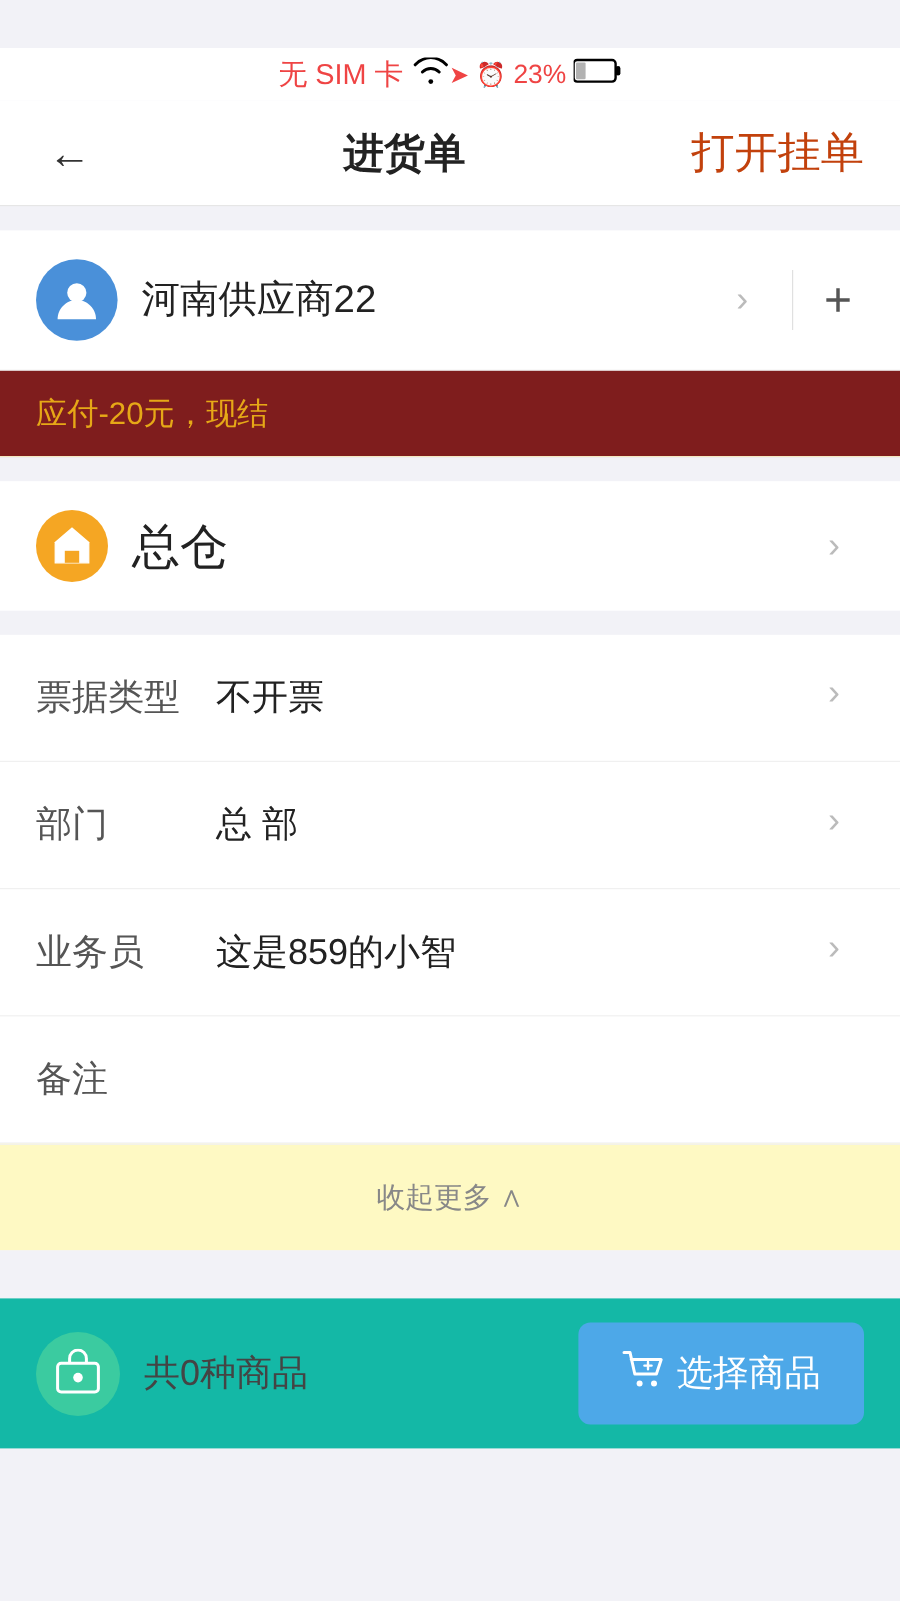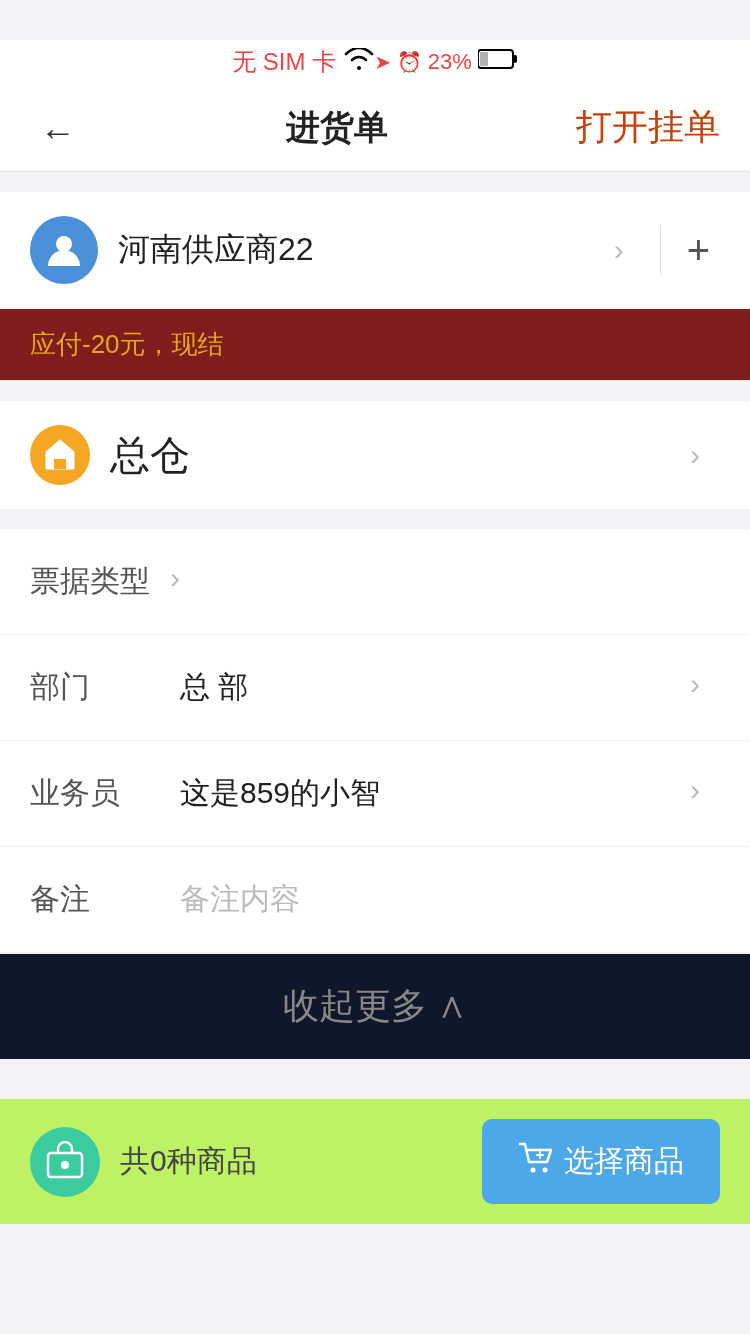--- a/index.html
+++ b/index.html
@@ -166,32 +166,32 @@
       font-size: 30px;
       color: #222;
       padding-left: 10px;
     }
     .form-value.placeholder {
       color: #bbb;
     }
 
     
     .collapse-bar {
-      background: #0f172a;
+      background: #fef9c3;
       text-align: center;
       padding: 28px 0;
       border-top: 1px solid #f0f0f0;
-      font-size: 36px;
+      font-size: 24px;
       color: #888;
       cursor: pointer;
     }
 
     
     .bottom-section {
-      background: #bef264;
+      background: #14b8a6;
       display: flex;
       align-items: center;
       padding: 20px 30px;
       margin-top: 20px;
     }
     .product-icon-wrap {
       width: 70px;
       height: 70px;
       border-radius: 50%;
       background: #2ec;
@@ -289,38 +289,38 @@
     <span class="chevron-right">›</span>
   </div>
 </div>
 
 <div class="section-gap"></div>
 
 <div class="form-section">
 
   <div class="form-row">
     <span class="form-label">票据类型</span>
+    <span class="form-value">不开票</span>
     <span class="chevron-right">›</span>
   </div>
 
   <div class="form-row">
     <span class="form-label">部门</span>
     <span class="form-value">总 部</span>
     <span class="chevron-right">›</span>
   </div>
 
   <div class="form-row">
     <span class="form-label">业务员</span>
     <span class="form-value">这是859的小智</span>
     <span class="chevron-right">›</span>
   </div>
 
   <div class="form-row">
     <span class="form-label">备注</span>
-    <span class="form-value placeholder">备注内容</span>
   </div>
 
   <div class="collapse-bar">收起更多 ∧</div>
 </div>
 
 <div class="section-gap"></div>
 
 <div class="bottom-section">
   <div class="product-icon-wrap">
     <svg width="42" height="42" viewBox="0 0 42 42" fill="none">

